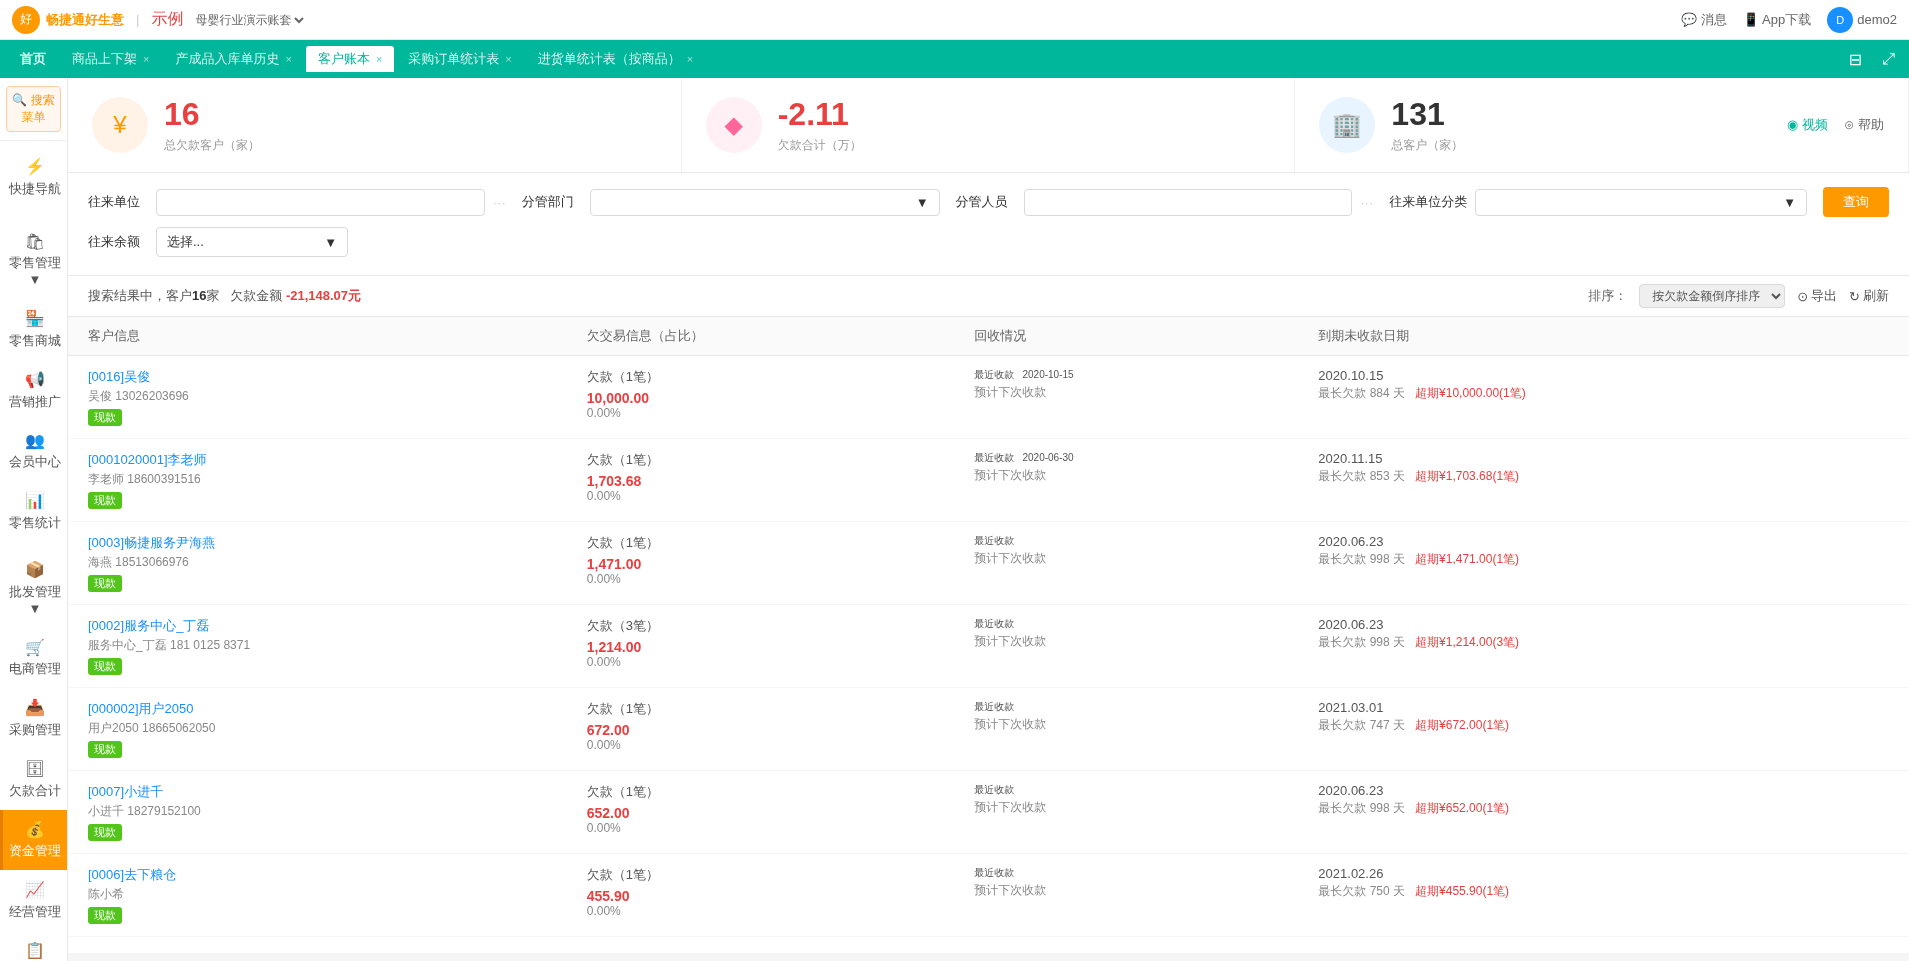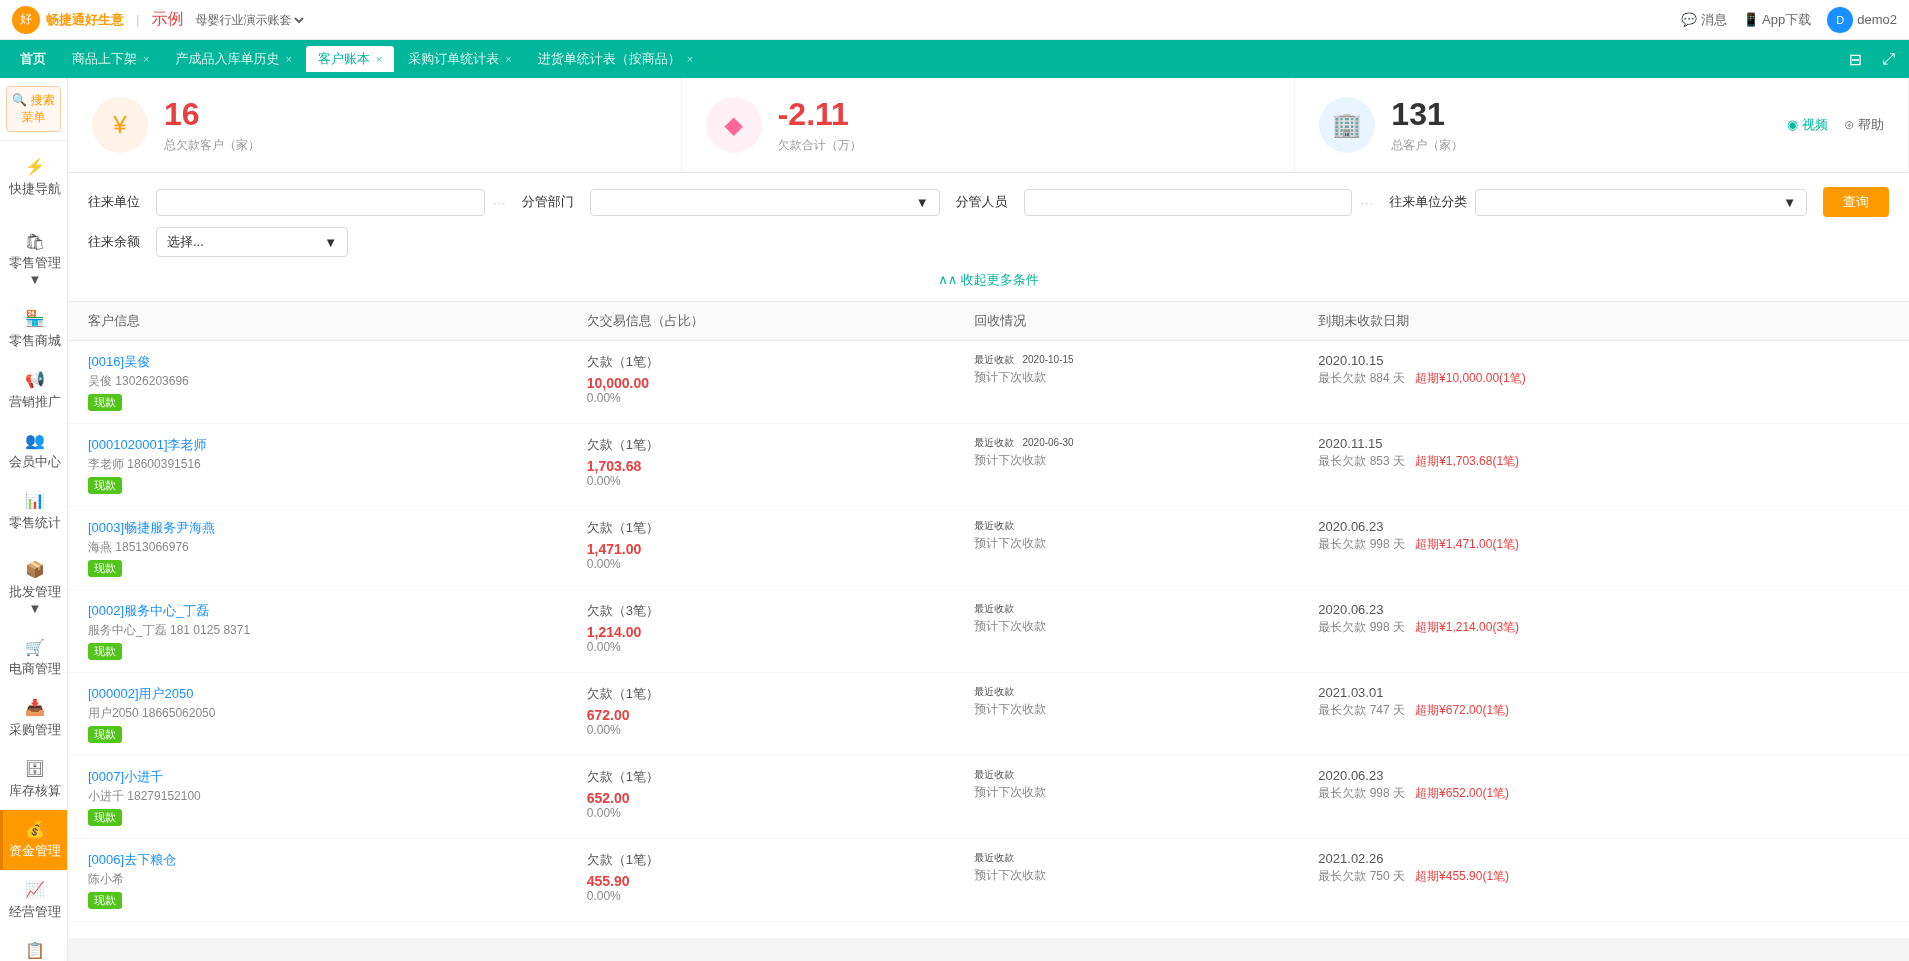--- a/index.html
+++ b/index.html
@@ -181,21 +181,21 @@
     <div class="sidebar-item">
       <span class="icon">🛒</span>
       <span>电商管理</span>
     </div>
     <div class="sidebar-item">
       <span class="icon">📥</span>
       <span>采购管理</span>
     </div>
     <div class="sidebar-item">
       <span class="icon">🗄</span>
-      <span>库存核算</span>
+      <span>欠款合计</span>
     </div>
     <div class="sidebar-item active">
       <span class="icon">💰</span>
       <span>资金管理</span>
     </div>
     <div class="sidebar-item">
       <span class="icon">📈</span>
       <span>经营管理</span>
     </div>
     <div class="sidebar-item">
@@ -265,26 +265,42 @@
       </div>
       <div class="filter-row">
         <div class="filter-item" style="max-width:260px;">
           <span class="filter-label">往来余额</span>
           <div class="filter-select">
             <span>选择...</span>
             <span>▼</span>
           </div>
         </div>
       </div>
-      <div class="collapse-row">
-        <span>∧∧</span>
-        <span>收起更多条件</span>
-      </div>
-    </div>
-
+    </div>
+
+    <div class="table-controls">
+      <div class="search-summary">
+        搜索结果中，客户<span class="highlight">16</span>家 &nbsp;
+        欠款金额 <span class="red">-21,148.07元</span>
+      </div>
+      <div class="table-actions">
+        <span>排序：</span>
+        <select class="sort-select">
+          <option>按欠款金额倒序排序</option>
+        </select>
+        <span class="action-btn">
+          <span>⊙</span>
+          <span>导出</span>
+        </span>
+        <span class="action-btn">
+          <span>↻</span>
+          <span>刷新</span>
+        </span>
+      </div>
+    </div>
 
     <div class="table-wrapper">
       <table class="data-table">
         <thead>
           <tr>
             <th>客户信息</th>
             <th>欠交易信息（占比）</th>
             <th>回收情况</th>
             <th>到期未收款日期</th>
           </tr>

